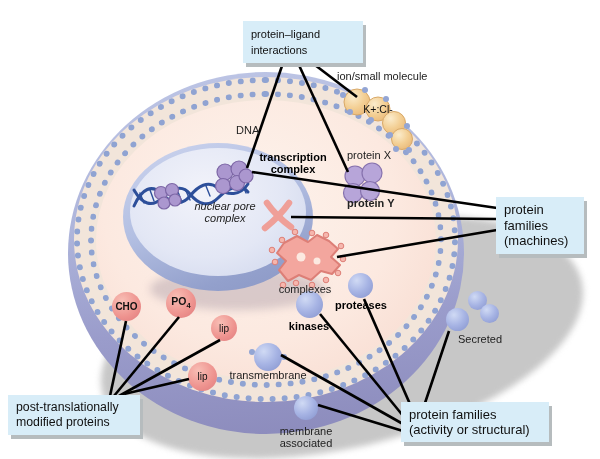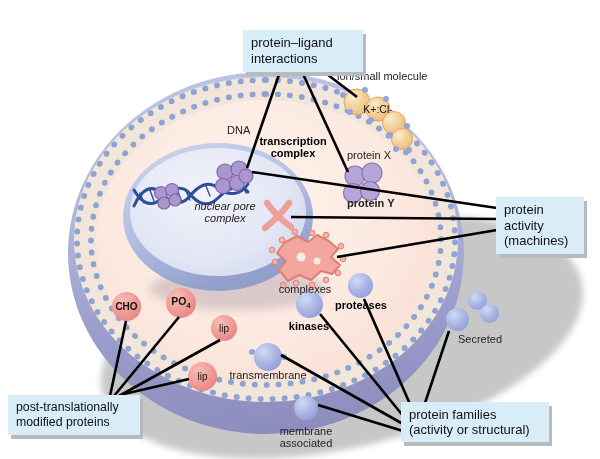--- a/index.html
+++ b/index.html
@@ -30,21 +30,21 @@
   .sph-pink{background:radial-gradient(circle at 35% 30%,#f8beb5 0%,var(--pink_sphere,#ee938f) 58%,#df7a7c 100%);}
   .sph span{color:#111;}
   
   .lbl{position:absolute;font-size:11px;line-height:11.5px;color:#222;white-space:nowrap;}
   .lbl.b{font-weight:bold;color:#000;}
   .lbl.ctr{text-align:center;white-space:normal;}
   
   .callout{position:absolute;background:var(--box_bg,#d8edf8);box-shadow:3px 4px 0 #b6bcbe;
     padding:5px 8px;color:#101010;}
   .callout div{white-space:nowrap;}
-  #box-ligand{left:243px;top:30px;width:104px;font-size:13px;line-height:16px;}
+  #box-ligand{left:243px;top:21px;width:104px;font-size:11px;line-height:16px;}
   #box-complexes{left:496px;top:197px;width:72px;font-size:13px;line-height:15.5px;}
   #box-posttrans{left:8px;top:395px;width:116px;font-size:12.3px;line-height:15px;}
   #box-families{left:401px;top:402px;width:132px;font-size:13px;line-height:15px;}
   svg{position:absolute;left:0;top:0;}
 </style>
 </head>
 <body>
 
 <div id="stage">
 
@@ -184,22 +184,22 @@
       <line x1="318" y1="405" x2="403" y2="431"></line>
       <line x1="126" y1="321" x2="110" y2="396"></line>
       <line x1="179" y1="317" x2="114" y2="396"></line>
       <line x1="220" y1="340" x2="119" y2="396"></line>
       <line x1="189" y1="379" x2="124" y2="394"></line>
     </g>
   </svg>
 
   <div class="lbl" style="left:337px;top:71px;">ion/small molecule</div>
   <div class="lbl" style="left:356px;top:104px;width:44px;text-align:center;font-size:10.5px;color:#111;">K+:Cl-</div>
-  <div class="lbl" style="left:227px;top:125px;">DNA</div>
-  <div class="lbl b ctr" style="left:255px;top:136px;width:76px;">
+  <div class="lbl" style="left:236px;top:125px;">DNA</div>
+  <div class="lbl b ctr" style="left:255px;top:152px;width:76px;">
     <div>transcription</div>
       <div>complex</div>
   </div>
   <div class="lbl" style="left:347px;top:150px;">protein X</div>
   <div class="lbl" style="left:347px;top:198px;font-weight:bold;">protein Y</div>
   <div class="lbl ctr" style="left:192px;top:201px;width:66px;font-style:italic;">
     <div>nuclear pore</div>
       <div>complex</div>
   </div>
   <div class="lbl ctr" style="left:272px;top:284px;width:66px;">complexes</div>
@@ -211,21 +211,21 @@
       <div>associated</div>
   </div>
   <div class="lbl" style="left:458px;top:334px;">Secreted</div>
 
   <div class="callout" id="box-ligand">
     <div>protein–ligand</div>
       <div>interactions</div>
   </div>
   <div class="callout" id="box-complexes">
     <div>protein</div>
-      <div>activity</div>
+      <div>families</div>
     <div>(machines)</div>
   </div>
   <div class="callout" id="box-posttrans">
     <div>post-translationally</div>
       <div>modified proteins</div>
   </div>
   <div class="callout" id="box-families">
     <div>protein families</div>
       <div>(activity or structural)</div>
   </div>

